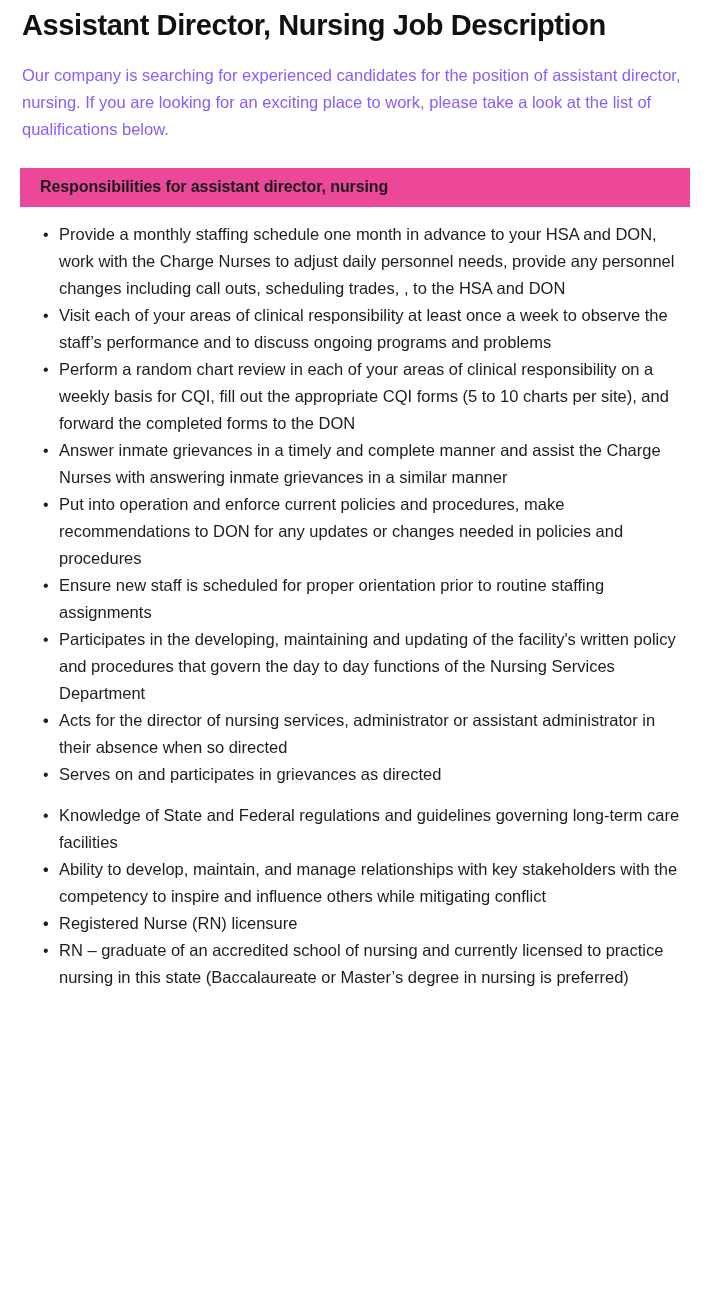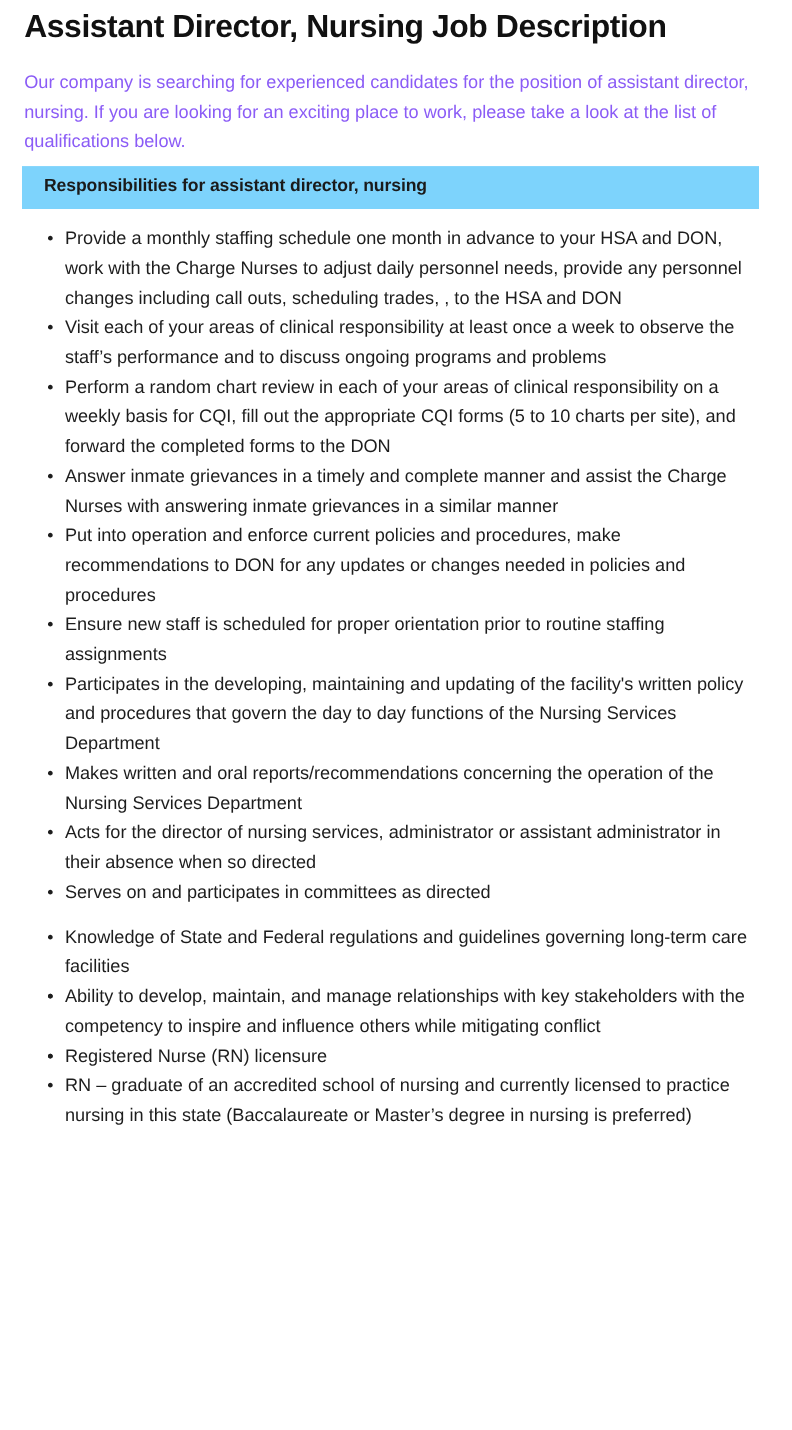--- a/index.html
+++ b/index.html
@@ -38,22 +38,22 @@
     line-height: 27px;
     color: #8b5cf6;
   }
 
   .section {
     margin: 0;
     padding: 0;
   }
 
   .section-band {
-    background: #7dd3fc;
-    margin: 8px 22px 0 20px;
+    background: #ec4899;
+    margin: 25px 22px 0 20px;
     padding: 9px 0 10px 20px;
     box-sizing: border-box;
   }
 
   .section-band-title {
     font-size: 16px;
     line-height: 20px;
     font-weight: bold;
     color: #1a1a1a;
     letter-spacing: -0.1px;
@@ -104,23 +104,23 @@
           <div class="section-band-title">Responsibilities for assistant director, nursing</div>
         </div>
         <ul class="bullets">
           <li><span class="bullet-dot">•</span><span>Provide a monthly staffing schedule one month in advance to your HSA and DON, work with the Charge Nurses to adjust daily personnel needs, provide any personnel changes including call outs, scheduling trades, , to the HSA and DON</span></li>
           <li><span class="bullet-dot">•</span><span>Visit each of your areas of clinical responsibility at least once a week to observe the staff’s performance and to discuss ongoing programs and problems</span></li>
           <li><span class="bullet-dot">•</span><span>Perform a random chart review in each of your areas of clinical responsibility on a weekly basis for CQI, fill out the appropriate CQI forms (5 to 10 charts per site), and forward the completed forms to the DON</span></li>
           <li><span class="bullet-dot">•</span><span>Answer inmate grievances in a timely and complete manner and assist the Charge Nurses with answering inmate grievances in a similar manner</span></li>
           <li><span class="bullet-dot">•</span><span>Put into operation and enforce current policies and procedures, make recommendations to DON for any updates or changes needed in policies and procedures</span></li>
           <li><span class="bullet-dot">•</span><span>Ensure new staff is scheduled for proper orientation prior to routine staffing assignments</span></li>
           <li><span class="bullet-dot">•</span><span>Participates in the developing, maintaining and updating of the facility's written policy and procedures that govern the day to day functions of the Nursing Services Department</span></li>
-          <li><span class="bullet-dot">•</span><span>Makes written and oral reports/recommendations concerning the operation of the Nursing Services Department</span></li>
+          <li><span class="bullet-dot">•</span></li>
           <li><span class="bullet-dot">•</span><span>Acts for the director of nursing services, administrator or assistant administrator in their absence when so directed</span></li>
-          <li><span class="bullet-dot">•</span><span>Serves on and participates in committees as directed</span></li>
+          <li><span class="bullet-dot">•</span><span>Serves on and participates in grievances as directed</span></li>
         </ul>
       </div>
       <div class="section">
         <ul class="bullets">
           <li><span class="bullet-dot">•</span><span>Knowledge of State and Federal regulations and guidelines governing long-term care facilities</span></li>
           <li><span class="bullet-dot">•</span></li>
           <li><span class="bullet-dot">•</span><span>Ability to develop, maintain, and manage relationships with key stakeholders with the competency to inspire and influence others while mitigating conflict</span></li>
           <li><span class="bullet-dot">•</span></li>
           <li><span class="bullet-dot">•</span><span>Registered Nurse (RN) licensure</span></li>
           <li><span class="bullet-dot">•</span><span>RN – graduate of an accredited school of nursing and currently licensed to practice nursing in this state (Baccalaureate or Master’s degree in nursing is preferred)</span></li>

